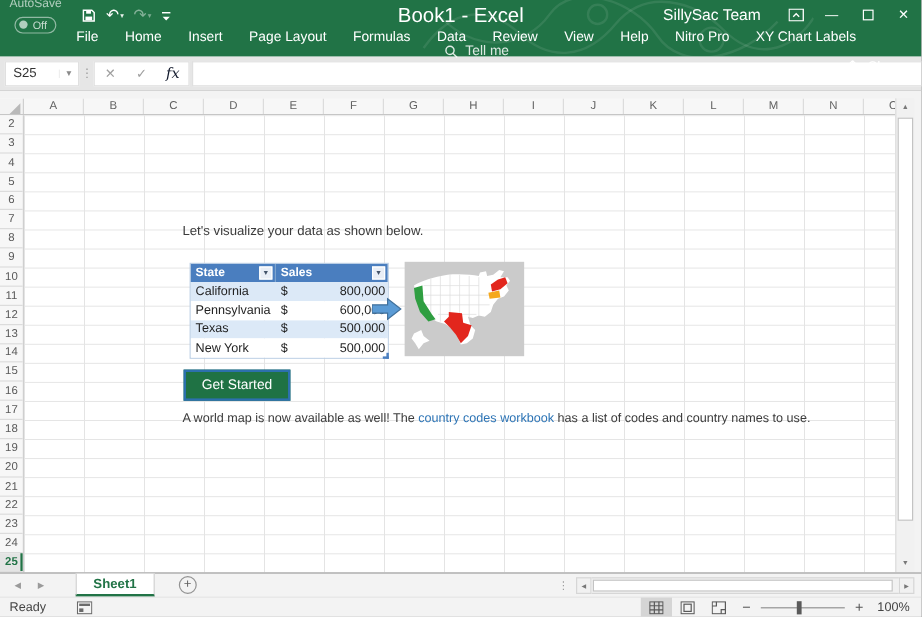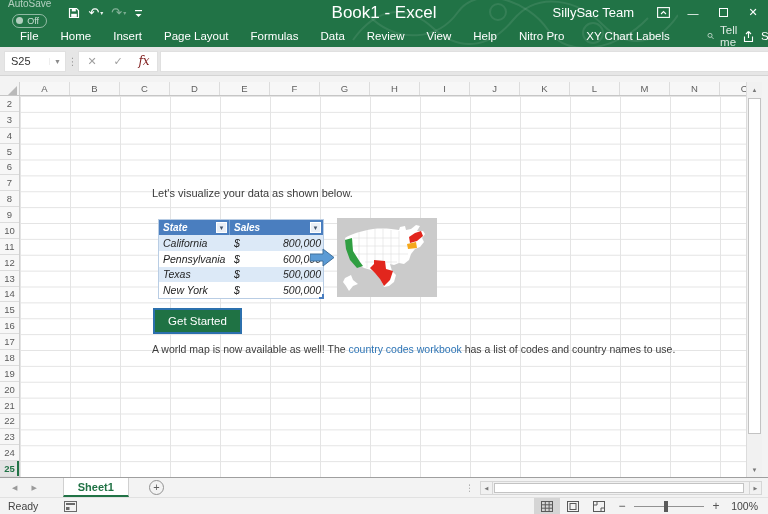--- a/index.html
+++ b/index.html
@@ -21,37 +21,37 @@
   .qbtn .glyph{font-size:13px;line-height:1;}
   .qbtn.dim{opacity:.45;}
   .caret{font-size:6px;margin-left:1px;opacity:.9;}
   .tb-title{position:absolute;left:50%;transform:translateX(-50%);white-space:nowrap;font-size:17px;}
   .tb-right{position:absolute;right:0;top:0;height:25px;display:flex;align-items:center;}
   .account{font-size:13px;margin-right:14px;}
   .winbtn{width:30px;height:25px;display:flex;align-items:center;justify-content:center;
           font-size:11px;color:#fff;}
   .winbtn .sq{width:9px;height:9px;border:1px solid #fff;display:inline-block;}
 
-  .tabrow{height:22px;display:flex;align-items:center;font-size:11.5px;position:relative;}
+  .tabrow{height:22px;display:flex;align-items:center;font-size:11.5px;position:relative;flex-direction:column;}
   .rtab{padding:0 11px;color:#fff;white-space:nowrap;}
   .rtab:first-child{padding-left:20px;}
   .tellme{display:flex;align-items:center;gap:6px;margin-left:26px;color:rgba(255,255,255,.85);}
   .share{display:flex;align-items:center;gap:6px;margin-left:auto;margin-right:14px;color:#fff;}
 
   
   .fbar{height:29px;background:#e6e6e6;display:flex;align-items:center;padding-left:4px;
         border-bottom:1px solid #d4d4d4;}
   .namebox{width:62px;height:21px;background:#fff;display:flex;align-items:center;
            font-size:11px;color:#333;border:1px solid #e0e0e0;}
   .namebox .nb-text{flex:1;padding-left:6px;}
   .nb-caret{width:16px;text-align:center;color:#8a8a8a;font-size:7px;border-left:1px solid #eee;}
   .fdots{width:12px;text-align:center;color:#9a9a9a;font-size:10px;letter-spacing:-1px;}
   .fbtns{height:21px;background:#fff;display:flex;align-items:center;border:1px solid #e0e0e0;}
   .fbtn{width:26px;text-align:center;color:#9f9f9f;font-size:11px;}
-  .fbtn.fx{color:#7f1d1d;font-family:"DejaVu Serif",serif;font-style:italic;font-size:12px;}
+  .fbtn.fx{color:#0f172a;font-family:"DejaVu Serif",serif;font-style:italic;font-size:12px;}
   .ffield{flex:1;height:21px;background:#fff;margin-left:2px;border:1px solid #e0e0e0;border-right:none;}
 
   
   .workarea{position:relative;height:401px;background:#f3f3f3;}
   .colheads{position:absolute;top:6px;left:0;width:746px;height:14px;background:#f7f7f7;
             display:flex;border-bottom:1px solid #c6c6c6;overflow:hidden;}
   .corner{width:20px;height:14px;position:relative;border-right:1px solid #cfcfcf;background:#f3f3f3;flex:0 0 20px;}
   .corner:after{content:"";position:absolute;right:2px;bottom:1px;border-left:9px solid transparent;
                 border-bottom:9px solid #b9b9b9;}
   .ch{flex:0 0 50px;text-align:center;font-size:9.5px;line-height:14px;color:#616161;
@@ -70,21 +70,21 @@
   .vscroll{position:absolute;left:746px;top:6px;width:16px;height:395px;background:#f1f1f1;
            border-left:1px solid #dcdcdc;}
   .vbtn{height:15px;display:flex;align-items:center;justify-content:center;font-size:6px;color:#787878;}
   .vthumb{position:absolute;left:1px;right:1px;top:16px;height:336px;background:#fff;border:1px solid #c3c3c3;}
   .vbtn.down{position:absolute;bottom:0;left:0;right:0;}
 
   
   .c-title{position:absolute;left:132px;top:56px;font-size:18px;font-weight:300;color:#767676;}
   .c-sub{position:absolute;left:132px;top:91px;font-size:11px;color:#3b3b3b;}
   .stable{position:absolute;left:138px;top:123px;width:166px;font-size:10.5px;
-          border:1px solid #b9cde4;font-style:italic;}
+          border:1px solid #b9cde4;}
   .thead{display:flex;height:15px;background:#4a7ebf;color:#fff;font-weight:bold;font-size:10px;}
   .thc{display:flex;align-items:center;padding-left:4px;}
   .thc.state{width:70px;}
   .thc.sales{flex:1;border-left:1px solid #7da4cf;}
   .filterbtn{margin-left:auto;margin-right:2px;width:11px;height:11px;background:#e9eef6;
              border:1px solid #fff;display:flex;align-items:center;justify-content:center;
              font-size:6px;color:#44546a;}
   .trow{display:flex;height:15.75px;align-items:center;color:#1f1f1f;background:#fff;}
   .trow.alt{background:#dce9f7;}
   .trow .t-state{width:70px;padding-left:4px;}

